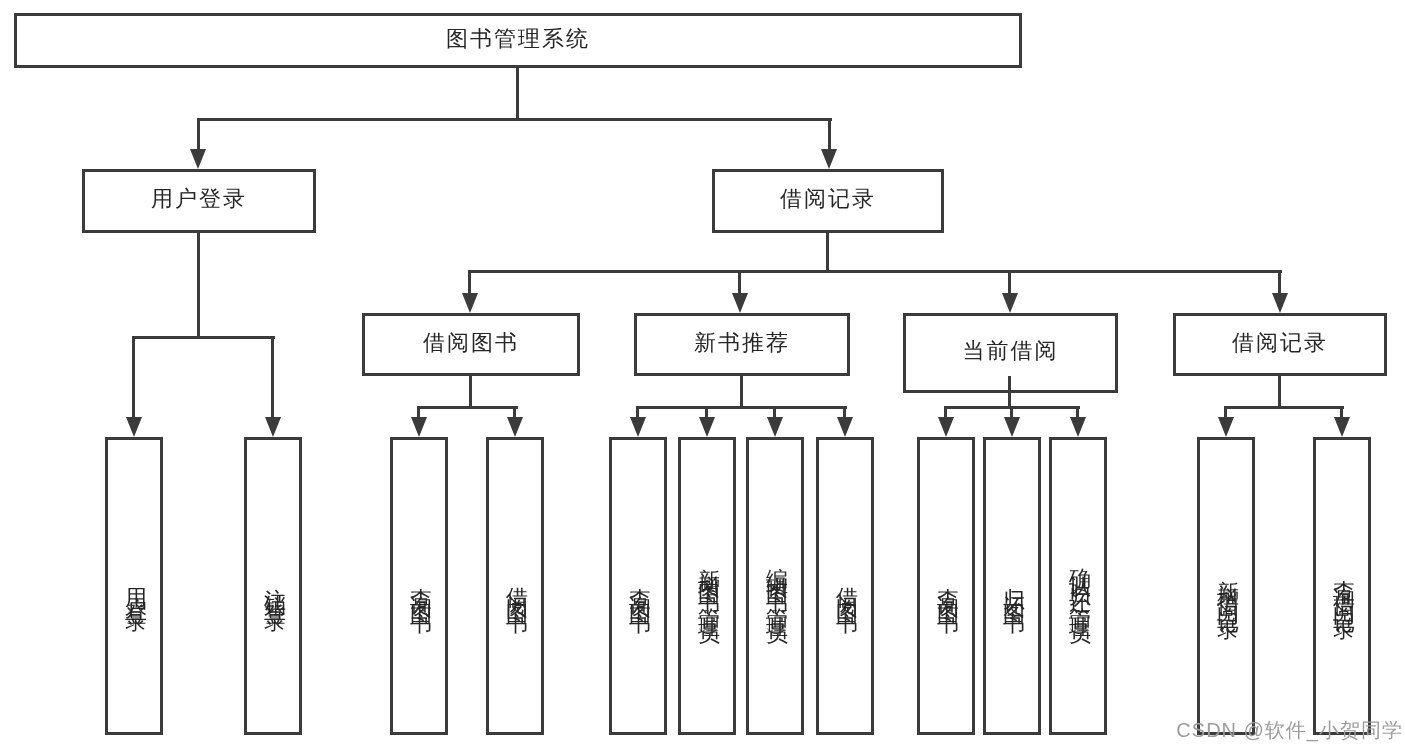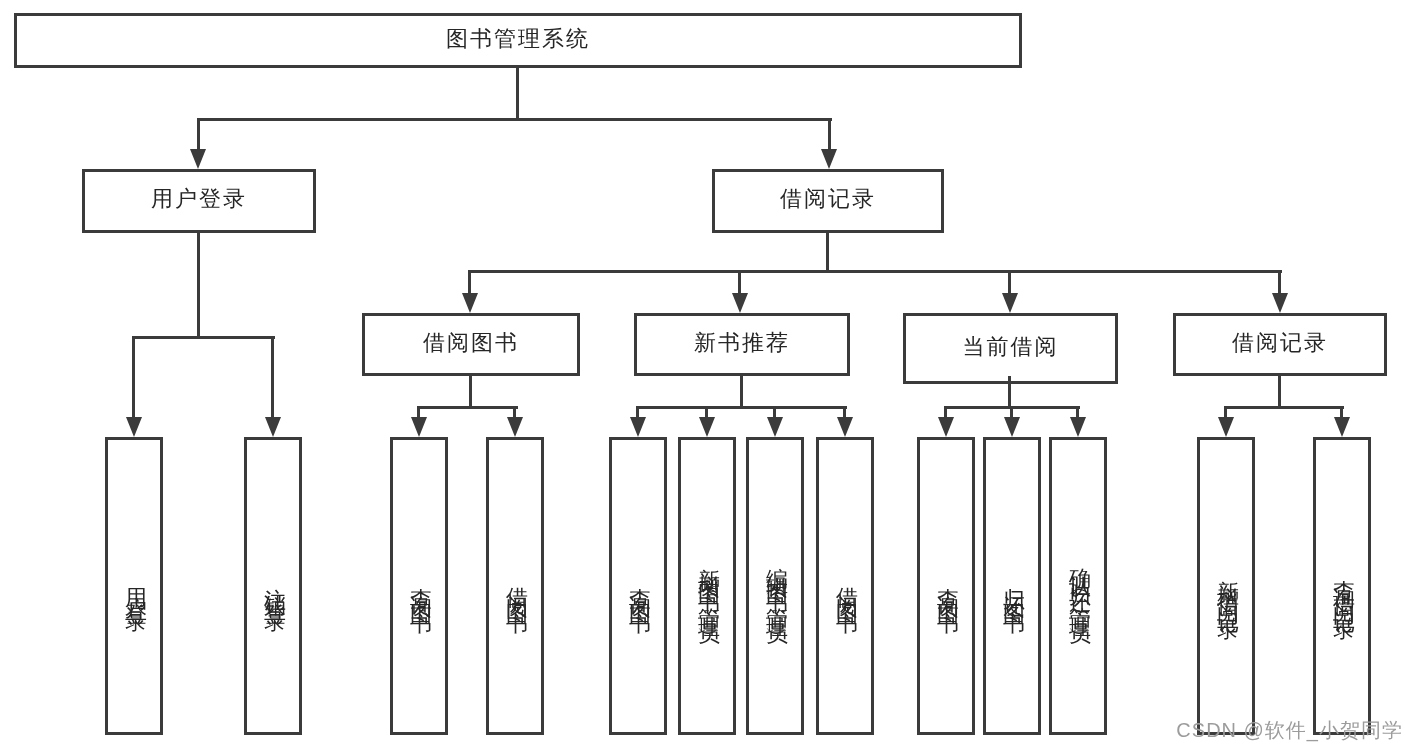--- a/index.html
+++ b/index.html
@@ -93,21 +93,21 @@
   <div class="line" style="left:738px; top:270px; width:3px; height:25px;"></div>
   <div class="line" style="left:1008px; top:270px; width:3px; height:25px;"></div>
   <div class="line" style="left:1278px; top:270px; width:3px; height:25px;"></div>
   <div class="arrow" style="left:462px; top:293px;"></div>
   <div class="arrow" style="left:732px; top:293px;"></div>
   <div class="arrow" style="left:1002px; top:293px;"></div>
   <div class="arrow" style="left:1272px; top:293px;"></div>
 
   <div class="node h-node" style="left:362px; top:313px; width:218px; height:63px;">借阅图书</div>
   <div class="node h-node" style="left:634px; top:313px; width:216px; height:63px;">新书推荐</div>
-  <div class="node h-node" style="left:903px; top:313px; width:215px; height:71px;">当前借阅</div>
+  <div class="node h-node" style="left:903px; top:313px; width:215px; height:80px;">当前借阅</div>
   <div class="node h-node" style="left:1173px; top:313px; width:214px; height:63px;">借阅记录</div>
 
   <div class="line" style="left:469px; top:376px; width:3px; height:32px;"></div>
   <div class="line" style="left:417px; top:406px; width:101px; height:3px;"></div>
   <div class="line" style="left:417px; top:406px; width:3px; height:13px;"></div>
   <div class="line" style="left:513px; top:406px; width:3px; height:13px;"></div>
   <div class="arrow" style="left:411px; top:417px;"></div>
   <div class="arrow" style="left:507px; top:417px;"></div>
 
   <div class="line" style="left:740px; top:376px; width:3px; height:32px;"></div>

